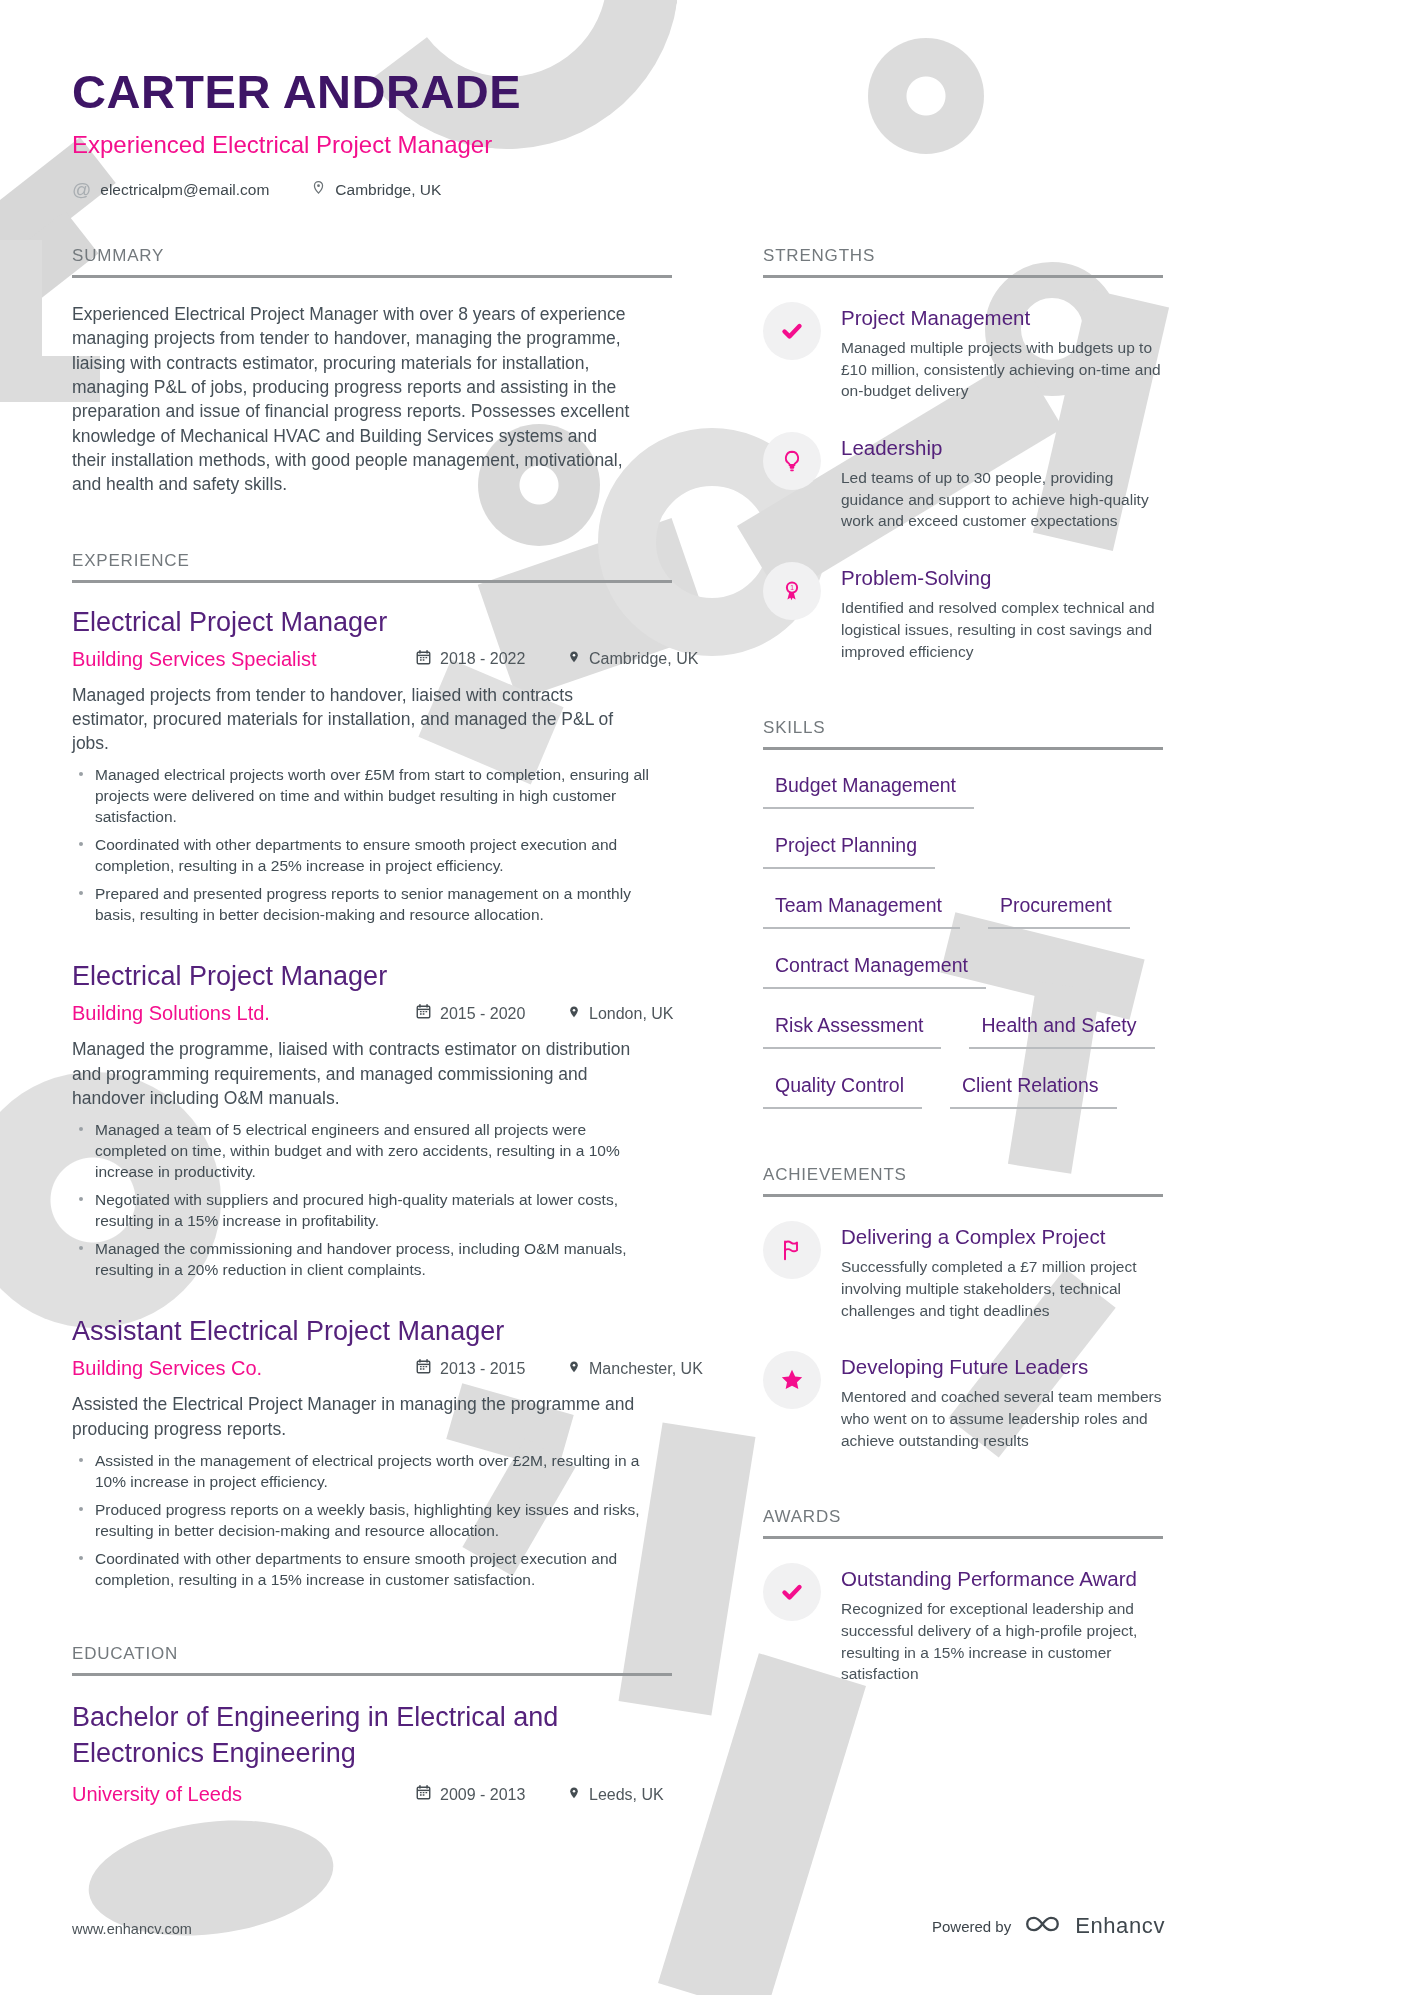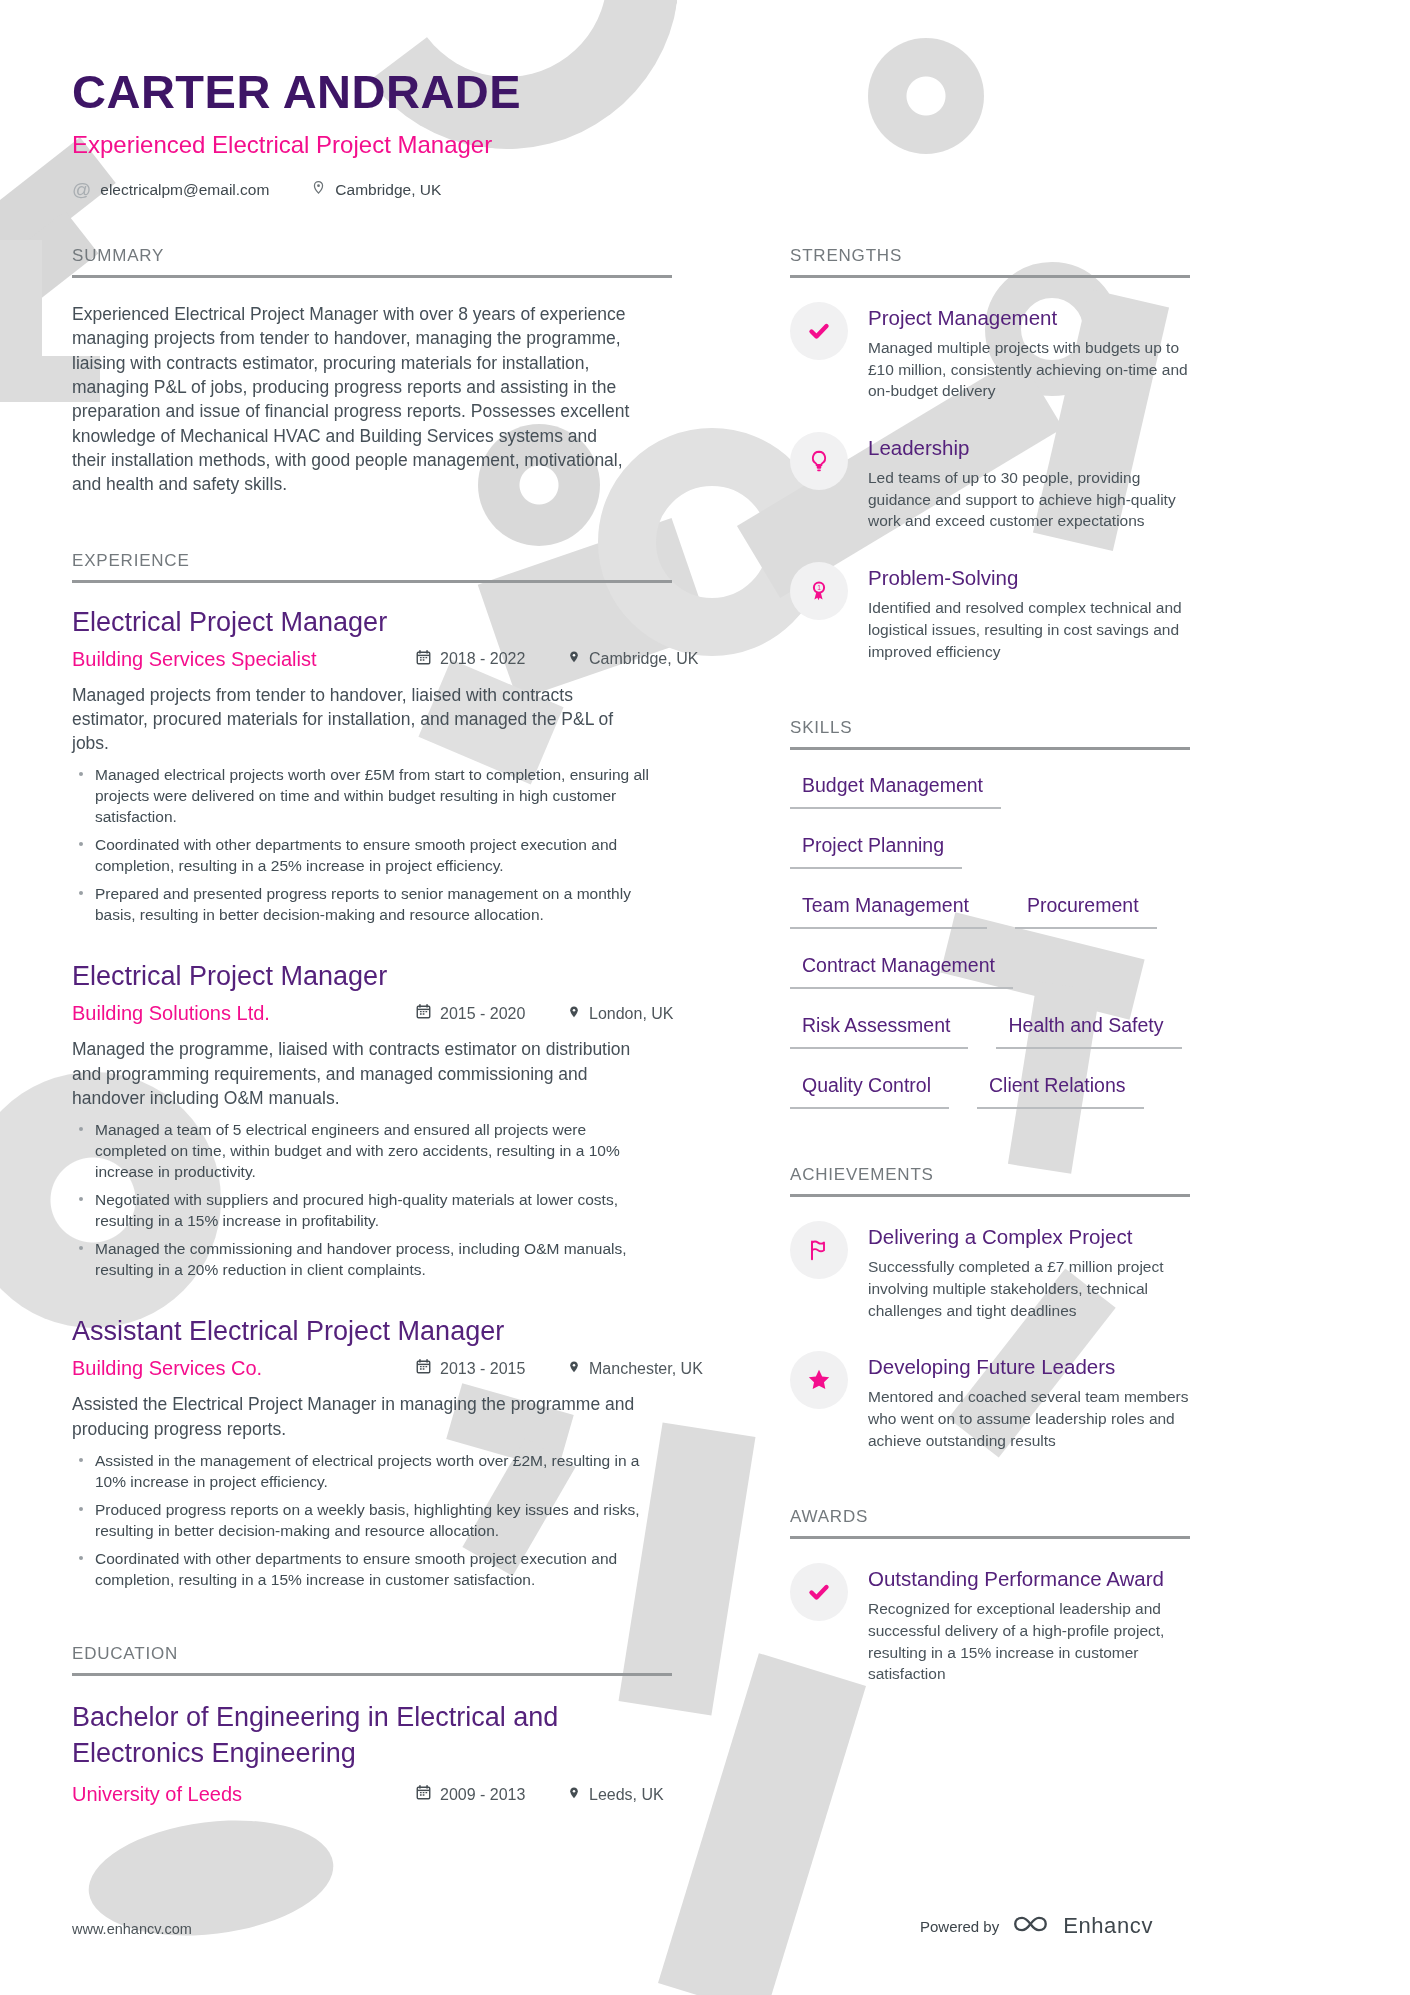--- a/index.html
+++ b/index.html
@@ -33,21 +33,21 @@
   .d-zb1{left:640px;top:1428px;width:94px;height:282px;background:#dcdcdc;transform:rotate(9deg);}
   .d-zb2{left:706px;top:1662px;width:112px;height:345px;background:#dcdcdc;transform:rotate(17deg);}
   .d-ell-bl{left:88px;top:1822px;width:246px;height:112px;border-radius:50%;background:#dcdcdc;transform:rotate(-7deg);}
   
   .content{position:relative;z-index:2;padding:64px 0 0 72px;}
   .name{font-size:47px;font-weight:700;color:#3E1566;letter-spacing:.5px;margin:0 0 12px;}
   .role{font-size:24px;color:#F40E8D;font-weight:500;margin:0 0 20px;}
   .contact{display:flex;gap:42px;align-items:center;font-size:15.5px;color:#3f484e;}
   .c-item{display:flex;gap:9px;align-items:center;}
   .at-glyph{font-size:19px;color:#a9aeb2;line-height:1;}
-  .columns{display:grid;grid-template-columns:600px 400px;column-gap:118px;margin-top:46px;}
+  .columns{display:grid;grid-template-columns:600px 400px;column-gap:91px;margin-top:46px;}
   .sec-head{font-size:17px;font-weight:400;color:#73797d;letter-spacing:.8px;
             padding-bottom:9px;border-bottom:3px solid #95989a;margin:0 0 24px;}
   .l-sec{margin-bottom:54px;}
   .summary-text{font-size:17.5px;line-height:1.39;color:#454f57;max-width:560px;margin:0;}
   .job{margin-bottom:36px;}
   .job-title{font-size:27px;font-weight:500;color:#54217B;margin:0 0 10px;}
   .meta-row{display:flex;align-items:center;width:645px;margin-bottom:9px;}
   .company{font-size:20px;color:#F40E8D;font-weight:500;flex:1;}
   .meta{display:flex;align-items:center;gap:8px;font-size:16px;color:#4f575c;}
   .meta-date{width:152px;}
@@ -61,21 +61,21 @@
   .r-sec{margin-bottom:56px;}
   .entry{display:flex;gap:20px;margin-bottom:30px;}
   .icon-circle{width:58px;height:58px;border-radius:50%;background:#f1f1f2;
                display:flex;align-items:center;justify-content:center;flex:none;}
   .entry-title{font-size:20.5px;font-weight:500;color:#54217B;margin:0 0 7px;padding-top:4px;}
   .entry-text{font-size:15.5px;line-height:1.4;color:#49535a;margin:0;}
   .skill-row{display:flex;gap:28px;margin-bottom:25px;}
   .skill{font-size:19.5px;color:#54217B;padding:0 18px 10px 12px;border-bottom:2px solid #b9bcbf;white-space:nowrap;}
   
   .site{position:absolute;left:72px;bottom:58px;font-size:14.5px;color:#4b5358;z-index:2;text-decoration:none;}
-  .powered{position:absolute;right:96px;bottom:54px;display:flex;align-items:center;gap:12px;z-index:2;}
+  .powered{position:absolute;right:84px;bottom:54px;display:flex;align-items:center;gap:12px;z-index:2;}
   .powered-label{font-size:15px;color:#3c444a;}
   .brand{font-size:22px;color:#3f474d;letter-spacing:.6px;font-weight:400;}
 </style>
 </head>
 <body>
 
 <div class="page">
 
   <div class="deco d-corner1"></div>
   <div class="deco d-corner2"></div>

